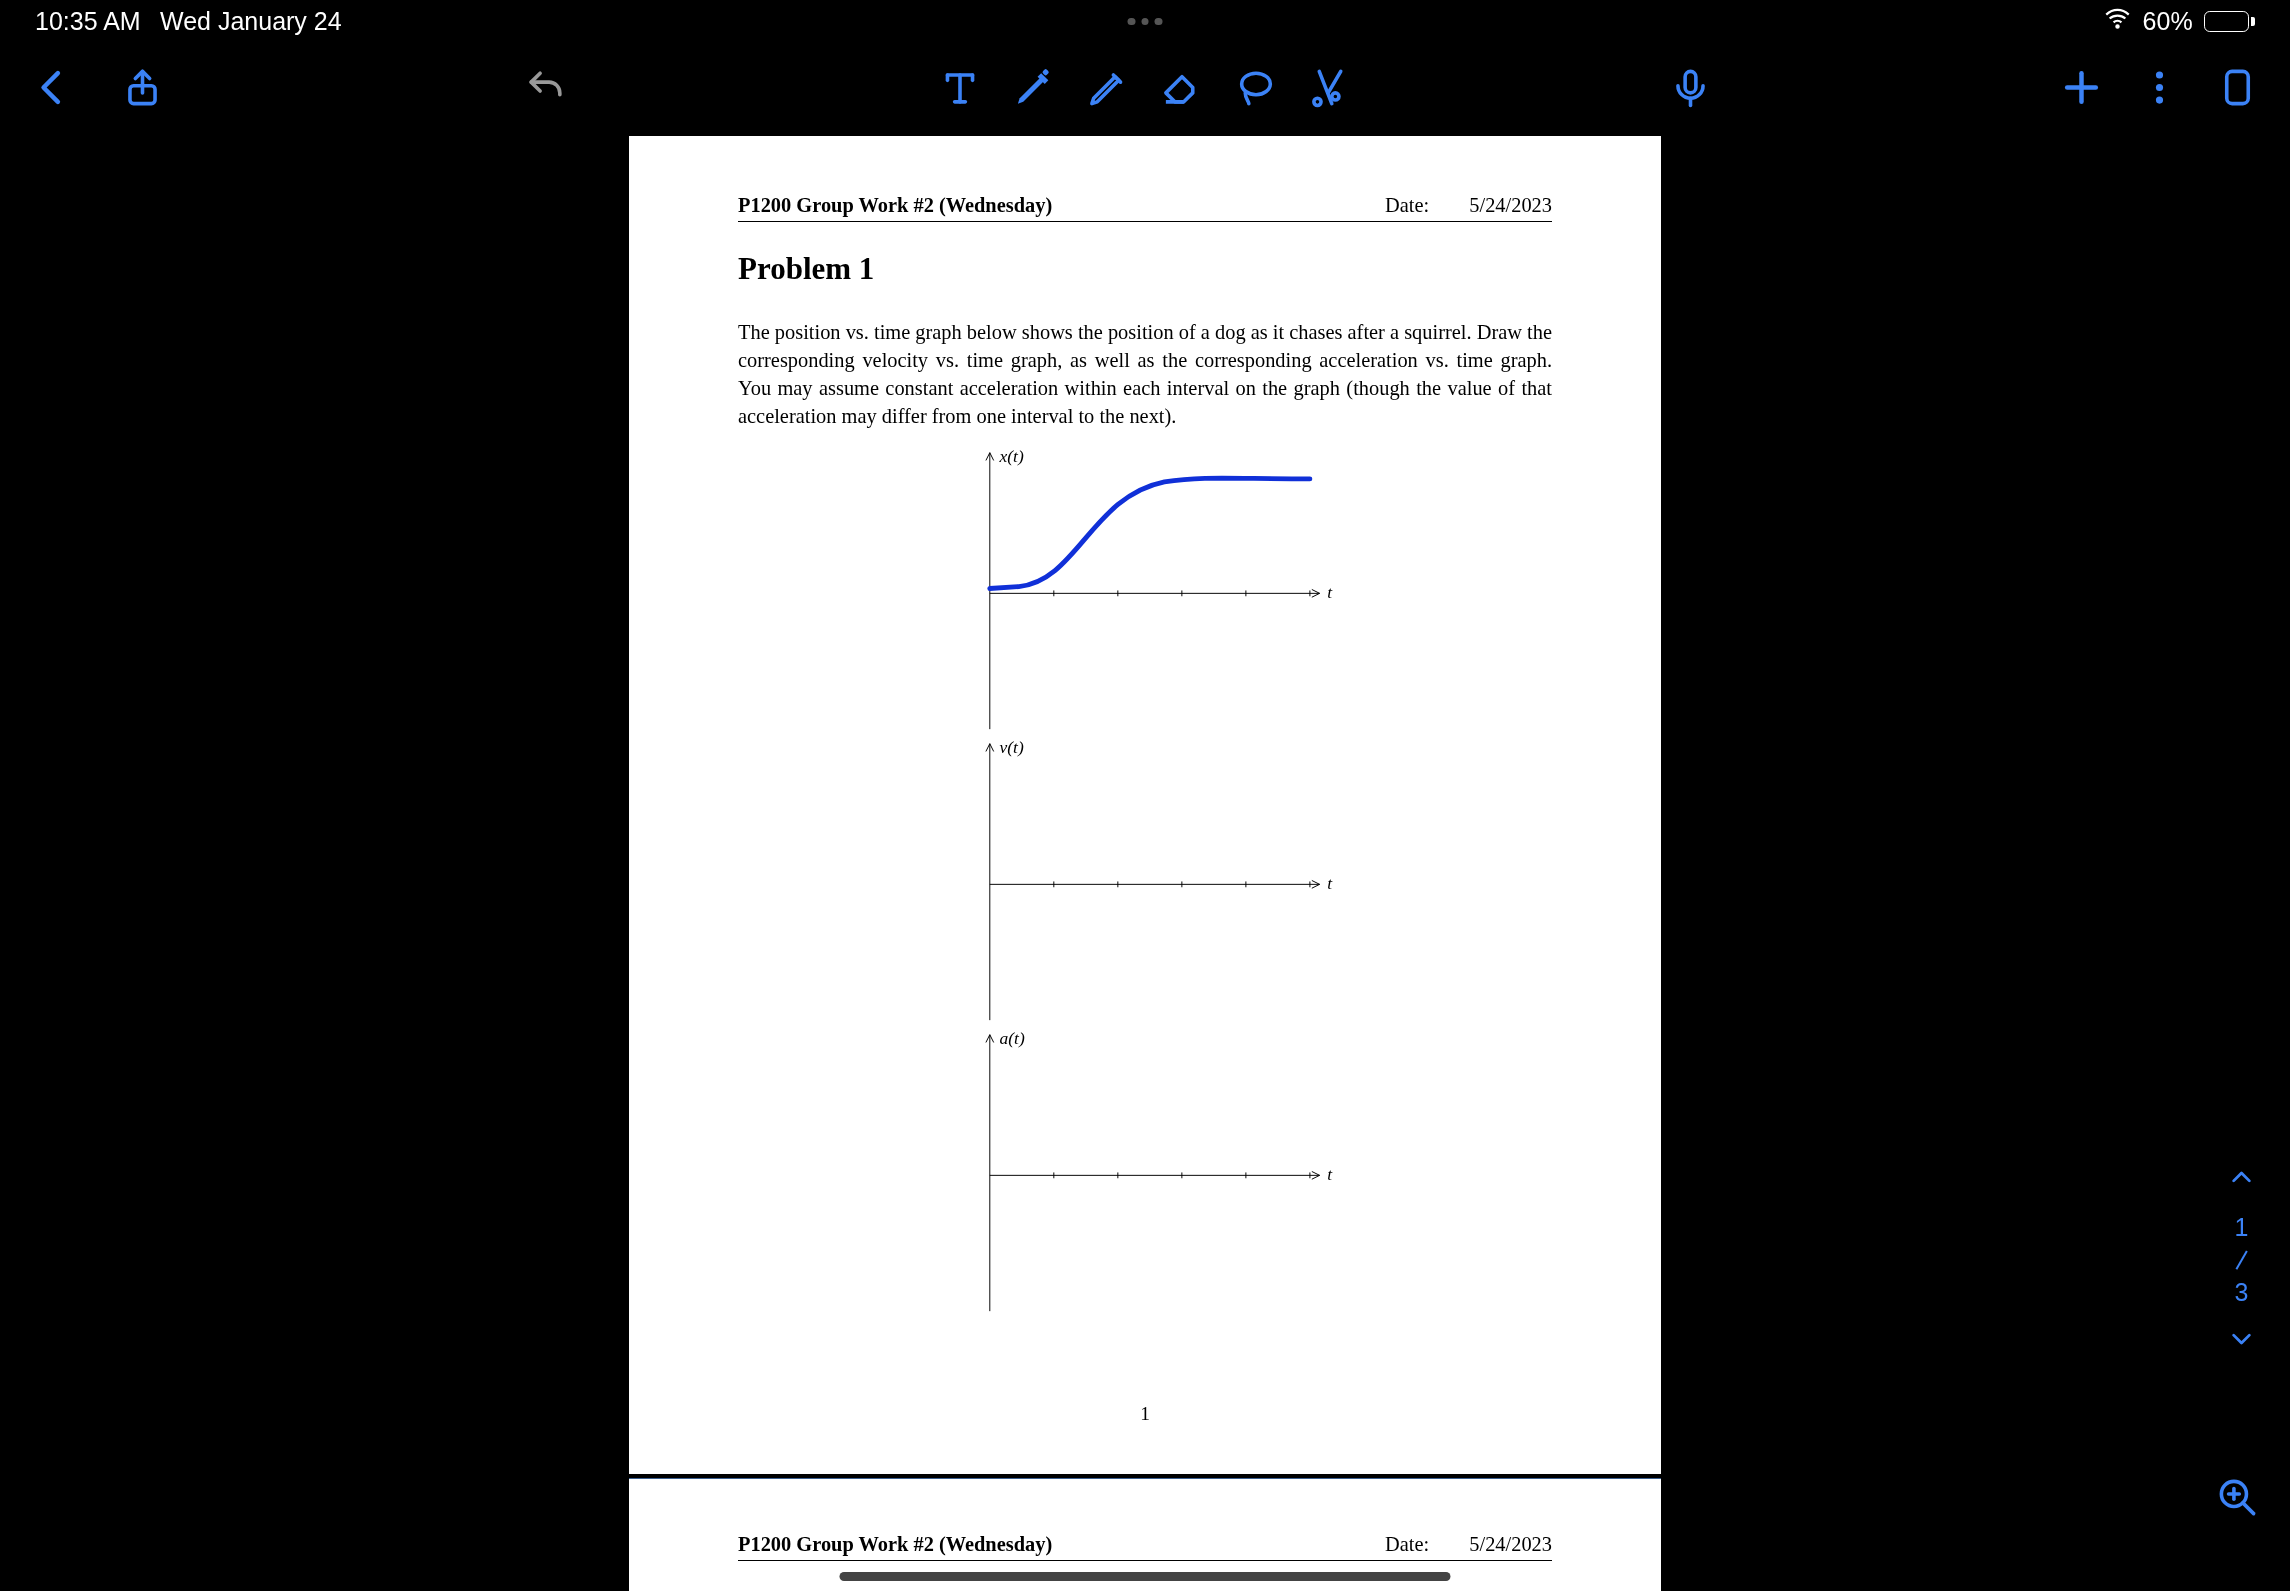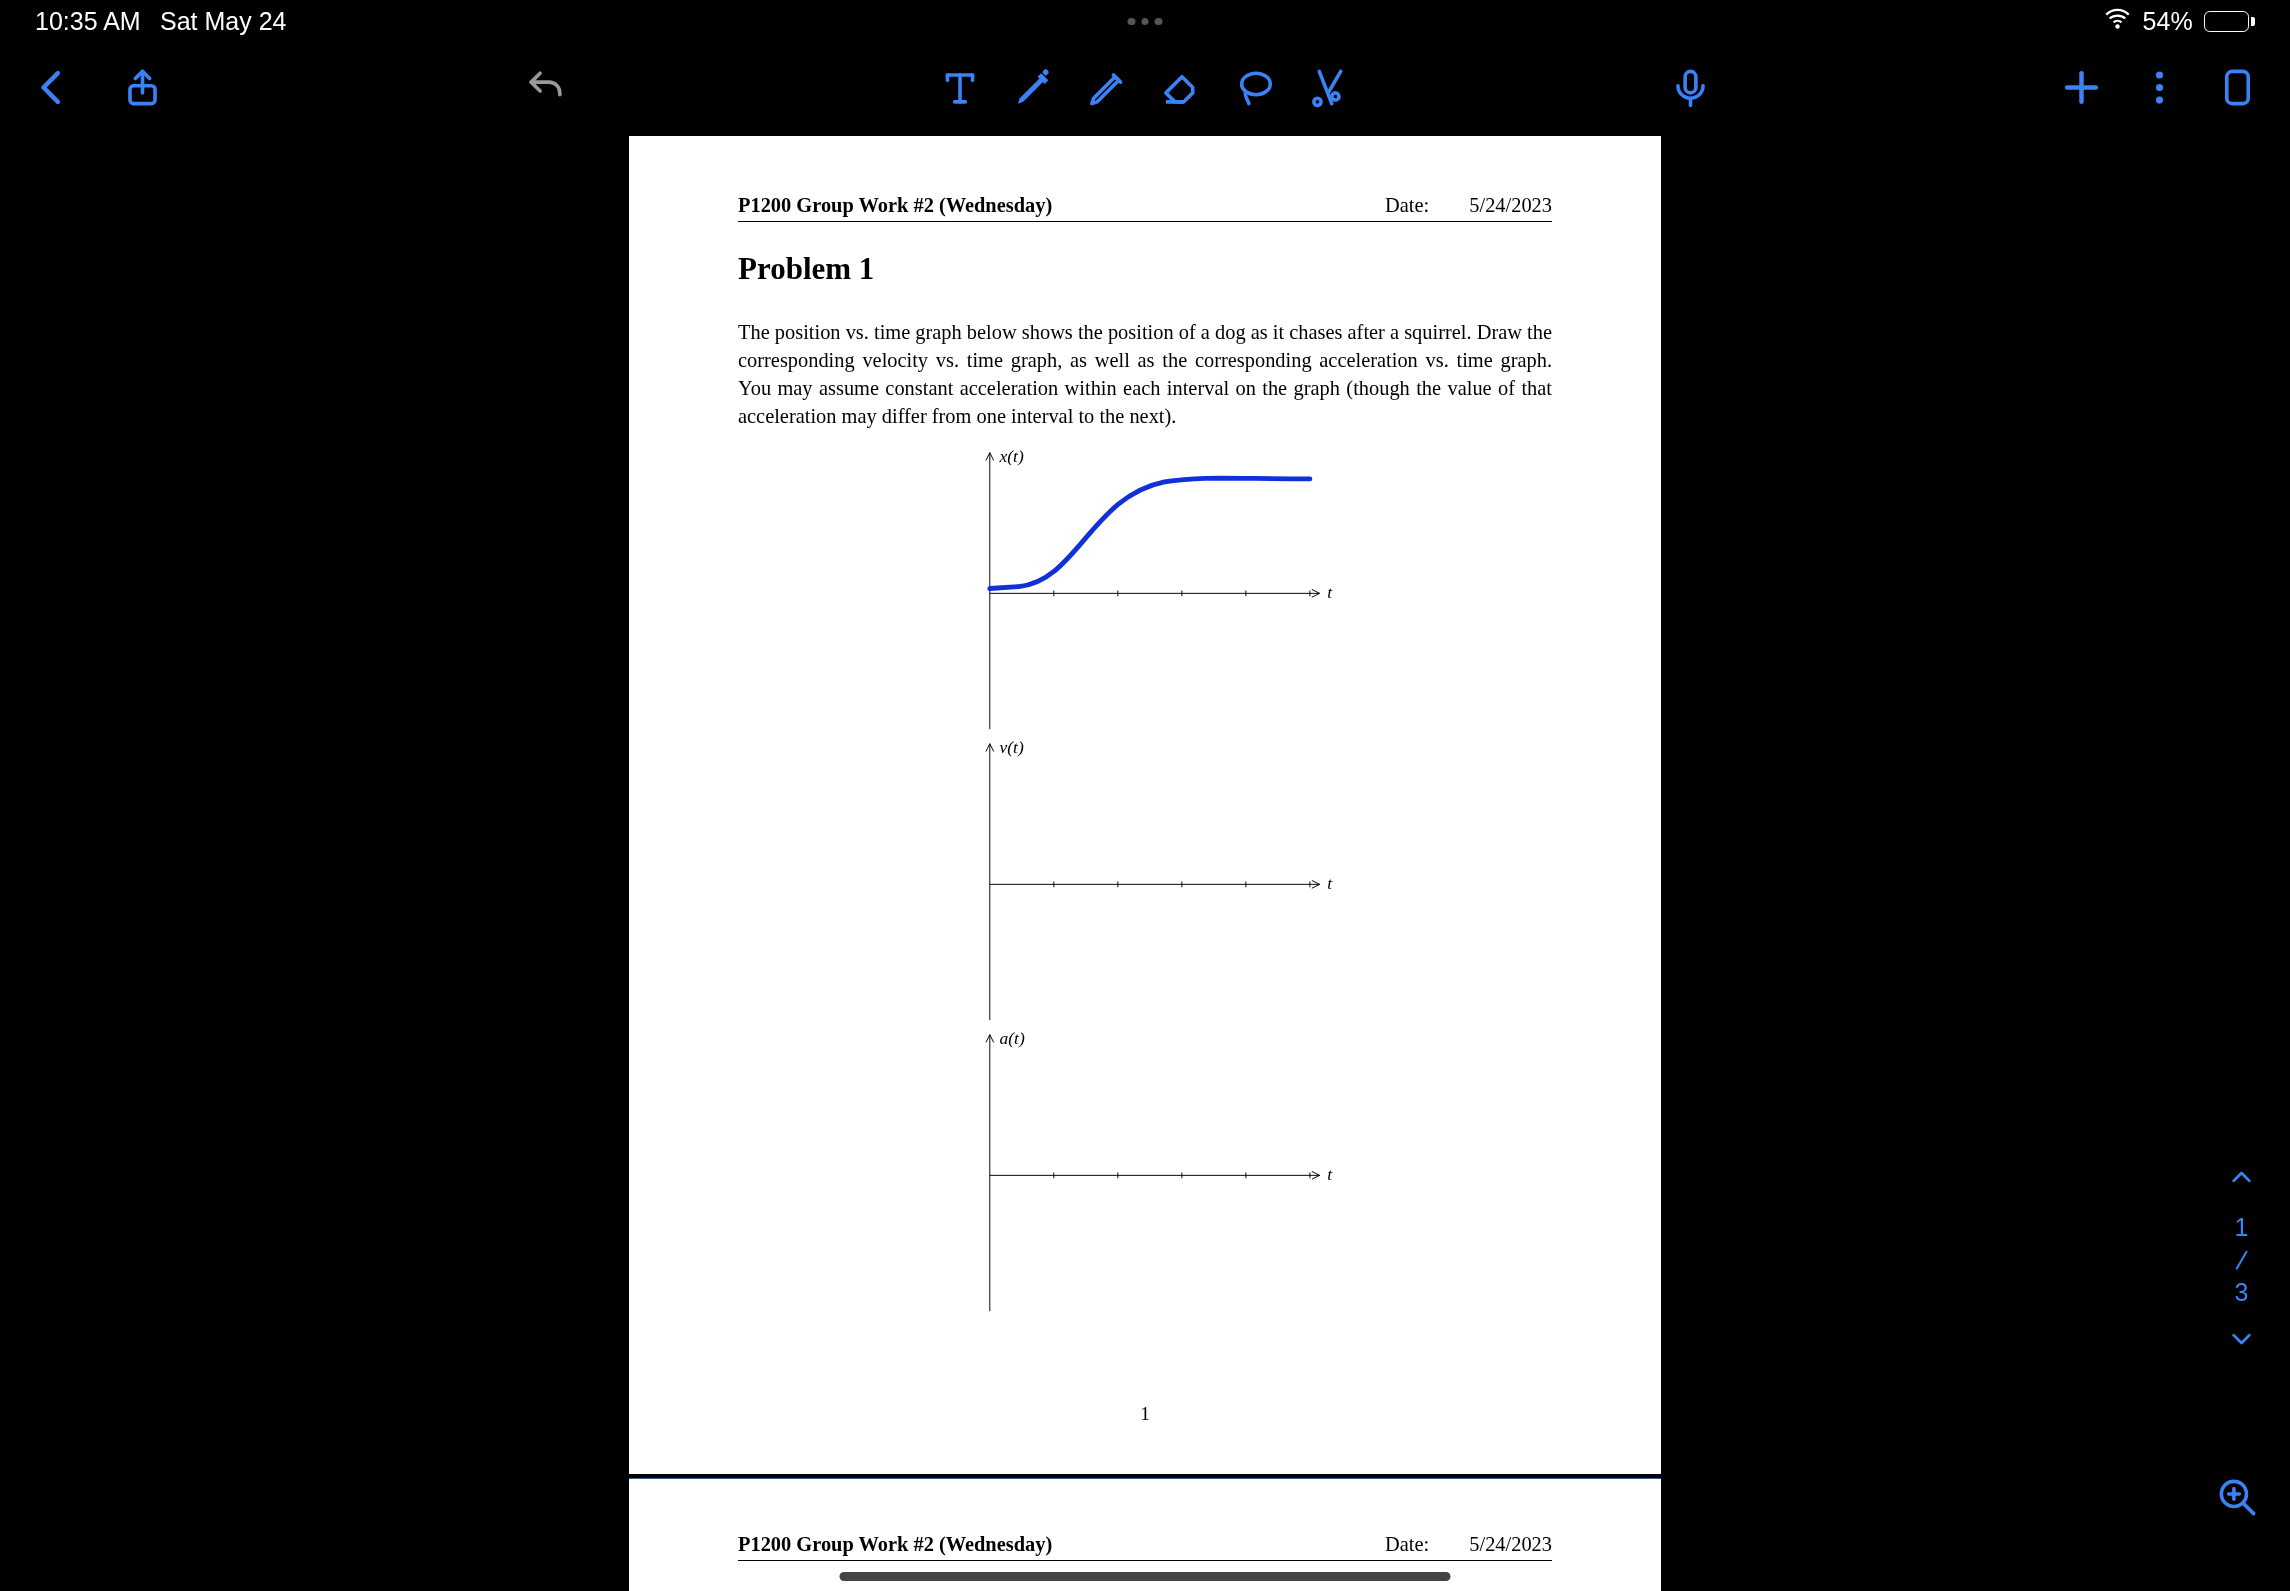--- a/index.html
+++ b/index.html
@@ -212,37 +212,37 @@
       background: #444;
       border-radius: 5.8px;
     }
   </style>
 </head>
 <body>
 
 <div class="status-bar">
   <div class="status-left">
     <span>10:35 AM</span>
-    <span>Sat May 24</span>
+    <span>Wed January 24</span>
   </div>
   <div class="status-center">
     <div class="dot"></div>
       <div class="dot"></div>
       <div class="dot"></div>
   </div>
   <div class="status-right">
     <span class="wifi-icon">
       <svg viewBox="0 0 24 24" fill="none" stroke="#fff" stroke-width="2">
           <path d="M2 8.5C8 3 16 3 22 8.5"></path>
           <path d="M5 12c4-3.5 10-3.5 14 0"></path>
           <path d="M8.5 15.5c2-1.8 5-1.8 7 0"></path>
           <circle cx="12" cy="19" r="1" fill="#fff"></circle>
         </svg>
     </span>
-    <span>54%</span>
+    <span>60%</span>
     <span class="battery-box">
       <span class="battery-body"><span class="battery-fill" style="width:82%"></span></span>
       <span class="battery-nub"></span>
     </span>
   </div>
 </div>
 
 <div class="toolbar">
   <div class="toolbar-left">
     <div class="tool-btn">

